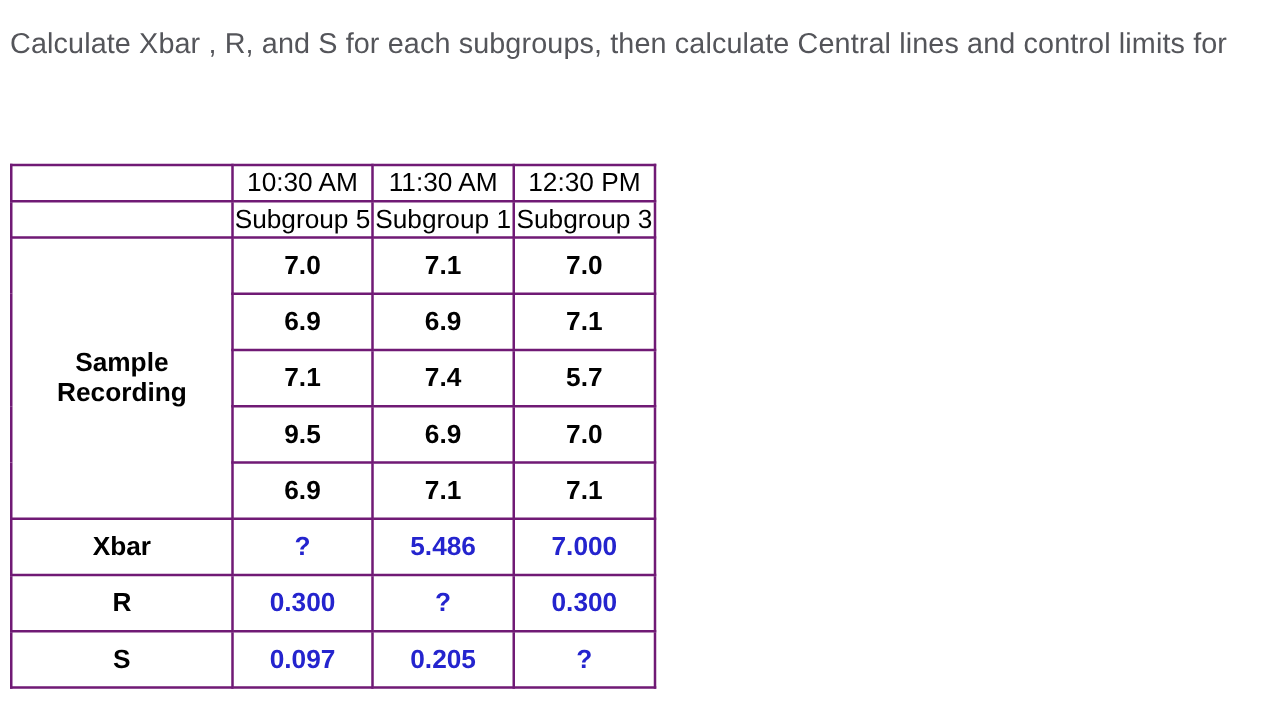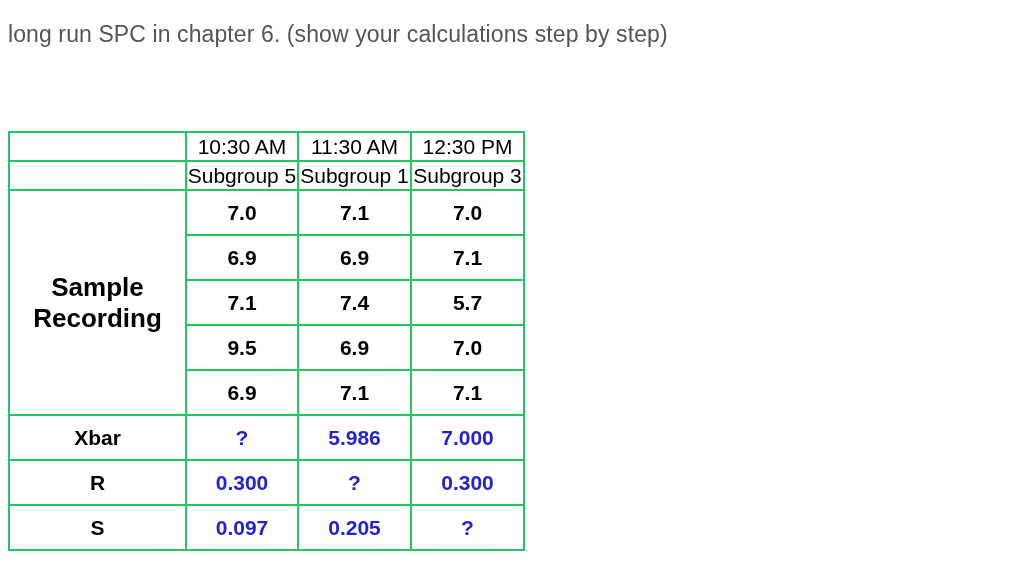--- a/index.html
+++ b/index.html
@@ -24,40 +24,40 @@
 
   table.data-table {
     position: absolute;
     left: 8px; top: 131px;
     border-collapse: collapse;
     color: #000000;
     font-size: 21px;
     table-layout: fixed;
   }
   table.data-table td {
-    border: 2px solid #22c55e;
+    border: 2px solid #701a75;
     text-align: center;
     vertical-align: middle;
     padding: 0;
     overflow: hidden;
   }
   col.c-label { width: 177px; }
   col.c-sub   { width: 113px; }
   tr.r-head td { height: 29px; }
   tr.r-body td { height: 45px; font-weight: bold; }
   td.blue { color: #2424ce; }
-  td.merged-label { font-size: 26px; }
+  td.merged-label { font-size: 21px; }
 </style>
 </head>
 <body>
 
 <div class="page">
 
   <div class="instructions">
-    <div class="line">long run SPC in chapter 6. (show your calculations step by step)</div>
+    <div class="line">Calculate Xbar , R, and S for each subgroups, then calculate Central lines and control limits for</div>
   </div>
 
   <table class="data-table">
     <colgroup>
       <col class="c-label">
       <col class="c-sub" style="width:112px">
       <col class="c-sub">
       <col class="c-sub">
     </colgroup>
 
@@ -99,21 +99,21 @@
     </tr>
     <tr class="r-body">
       <td>6.9</td>
       <td>7.1</td>
       <td>7.1</td>
     </tr>
 
     <tr class="r-body">
       <td>Xbar</td>
       <td class="blue">?</td>
-      <td class="blue">5.986</td>
+      <td class="blue">5.486</td>
       <td class="blue">7.000</td>
     </tr>
     <tr class="r-body">
       <td>R</td>
       <td class="blue">0.300</td>
       <td class="blue">?</td>
       <td class="blue">0.300</td>
     </tr>
     <tr class="r-body">
       <td>S</td>

